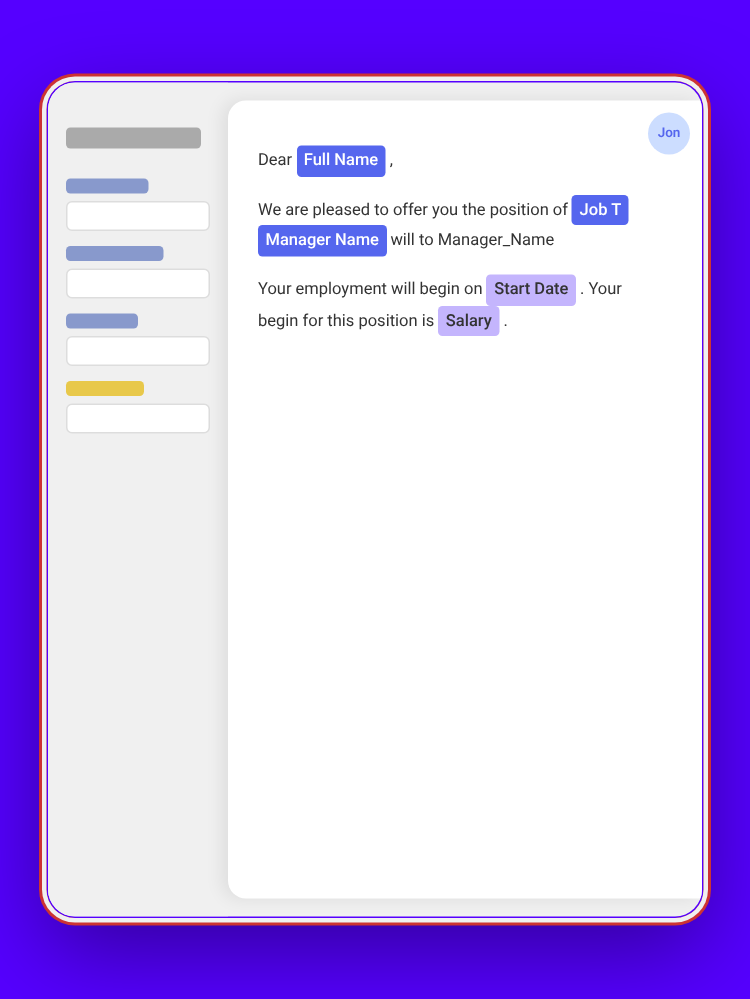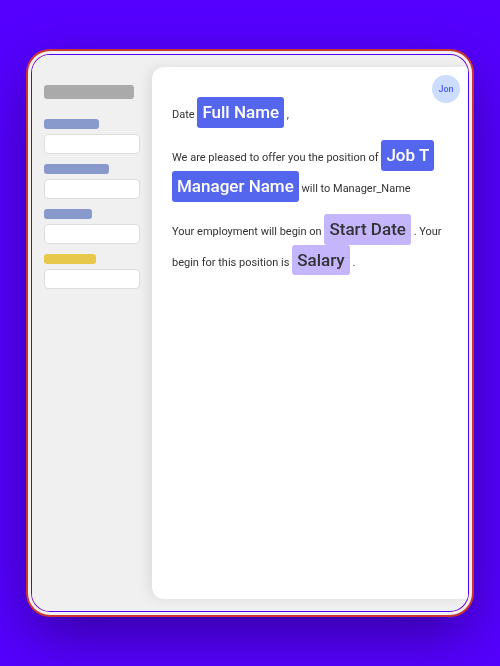--- a/index.html
+++ b/index.html
@@ -94,21 +94,21 @@
     }
 
     .letter-paragraph {
       margin-bottom: 12px;
     }
 
     .tag {
       display: inline-block;
       padding: 1px 5px;
       border-radius: 3px;
-      font-size: 17px;
+      font-size: 11px;
       font-weight: 500;
     }
 
     .tag-blue {
       background: #5566ee;
       color: #fff;
     }
 
     .tag-yellow {
       background: #c4b5fd;
@@ -162,21 +162,21 @@
 
   <div class="main-content">
 
     <div class="user-avatar">
       <span>Jon</span>
     </div>
 
     <div class="letter-body">
 
       <div class="letter-greeting">
-        <span>Date</span>
+        <span>Dear</span>
         <span> </span>
         <span class="tag tag-blue">Full Name</span>
         <span>,</span>
       </div>
 
       <div class="letter-paragraph">
         <span>We are pleased to offer you the position of</span>
         <span> </span>
         <span class="tag tag-blue">Job T</span>
         <br>

